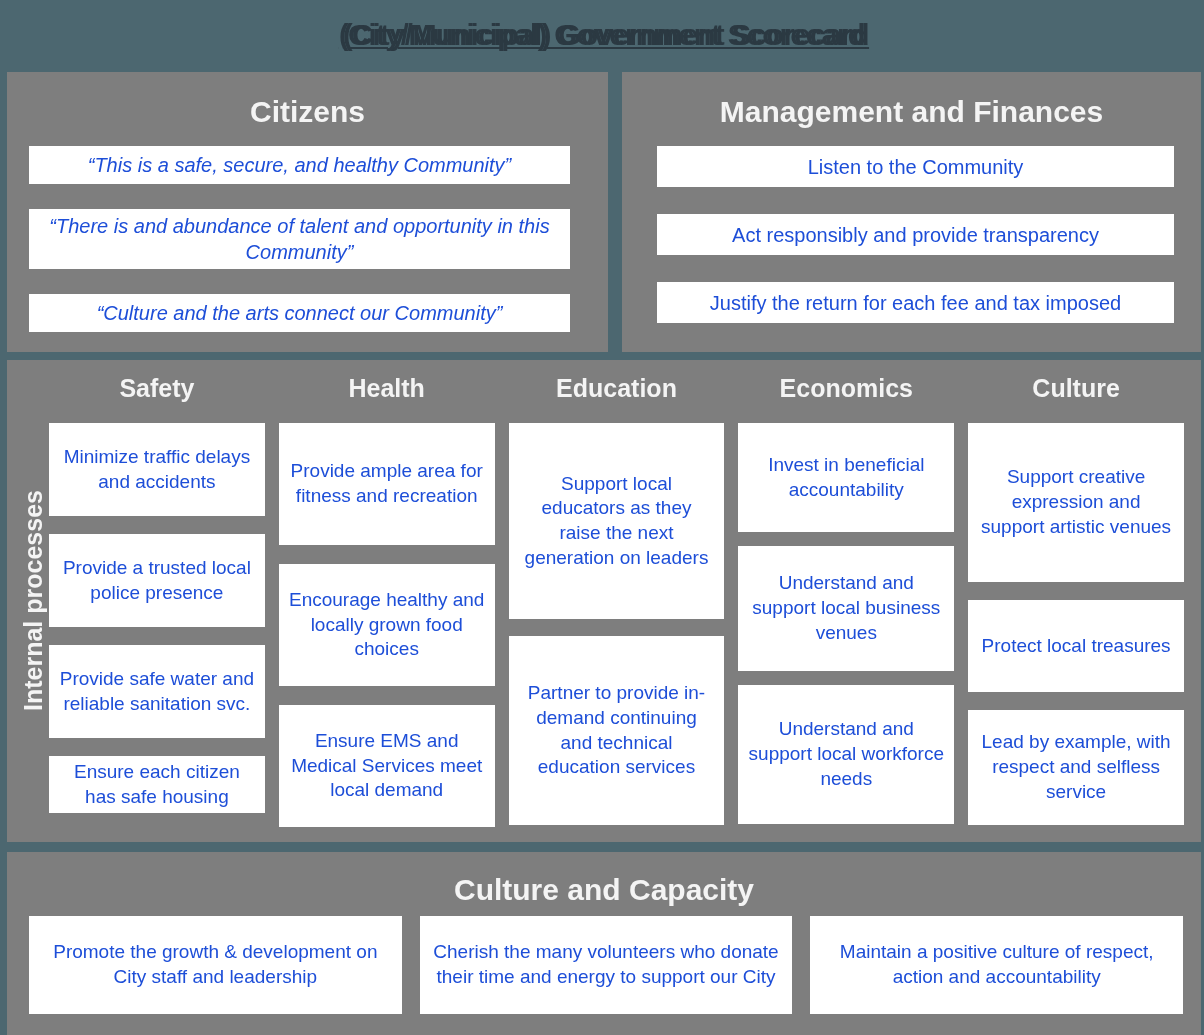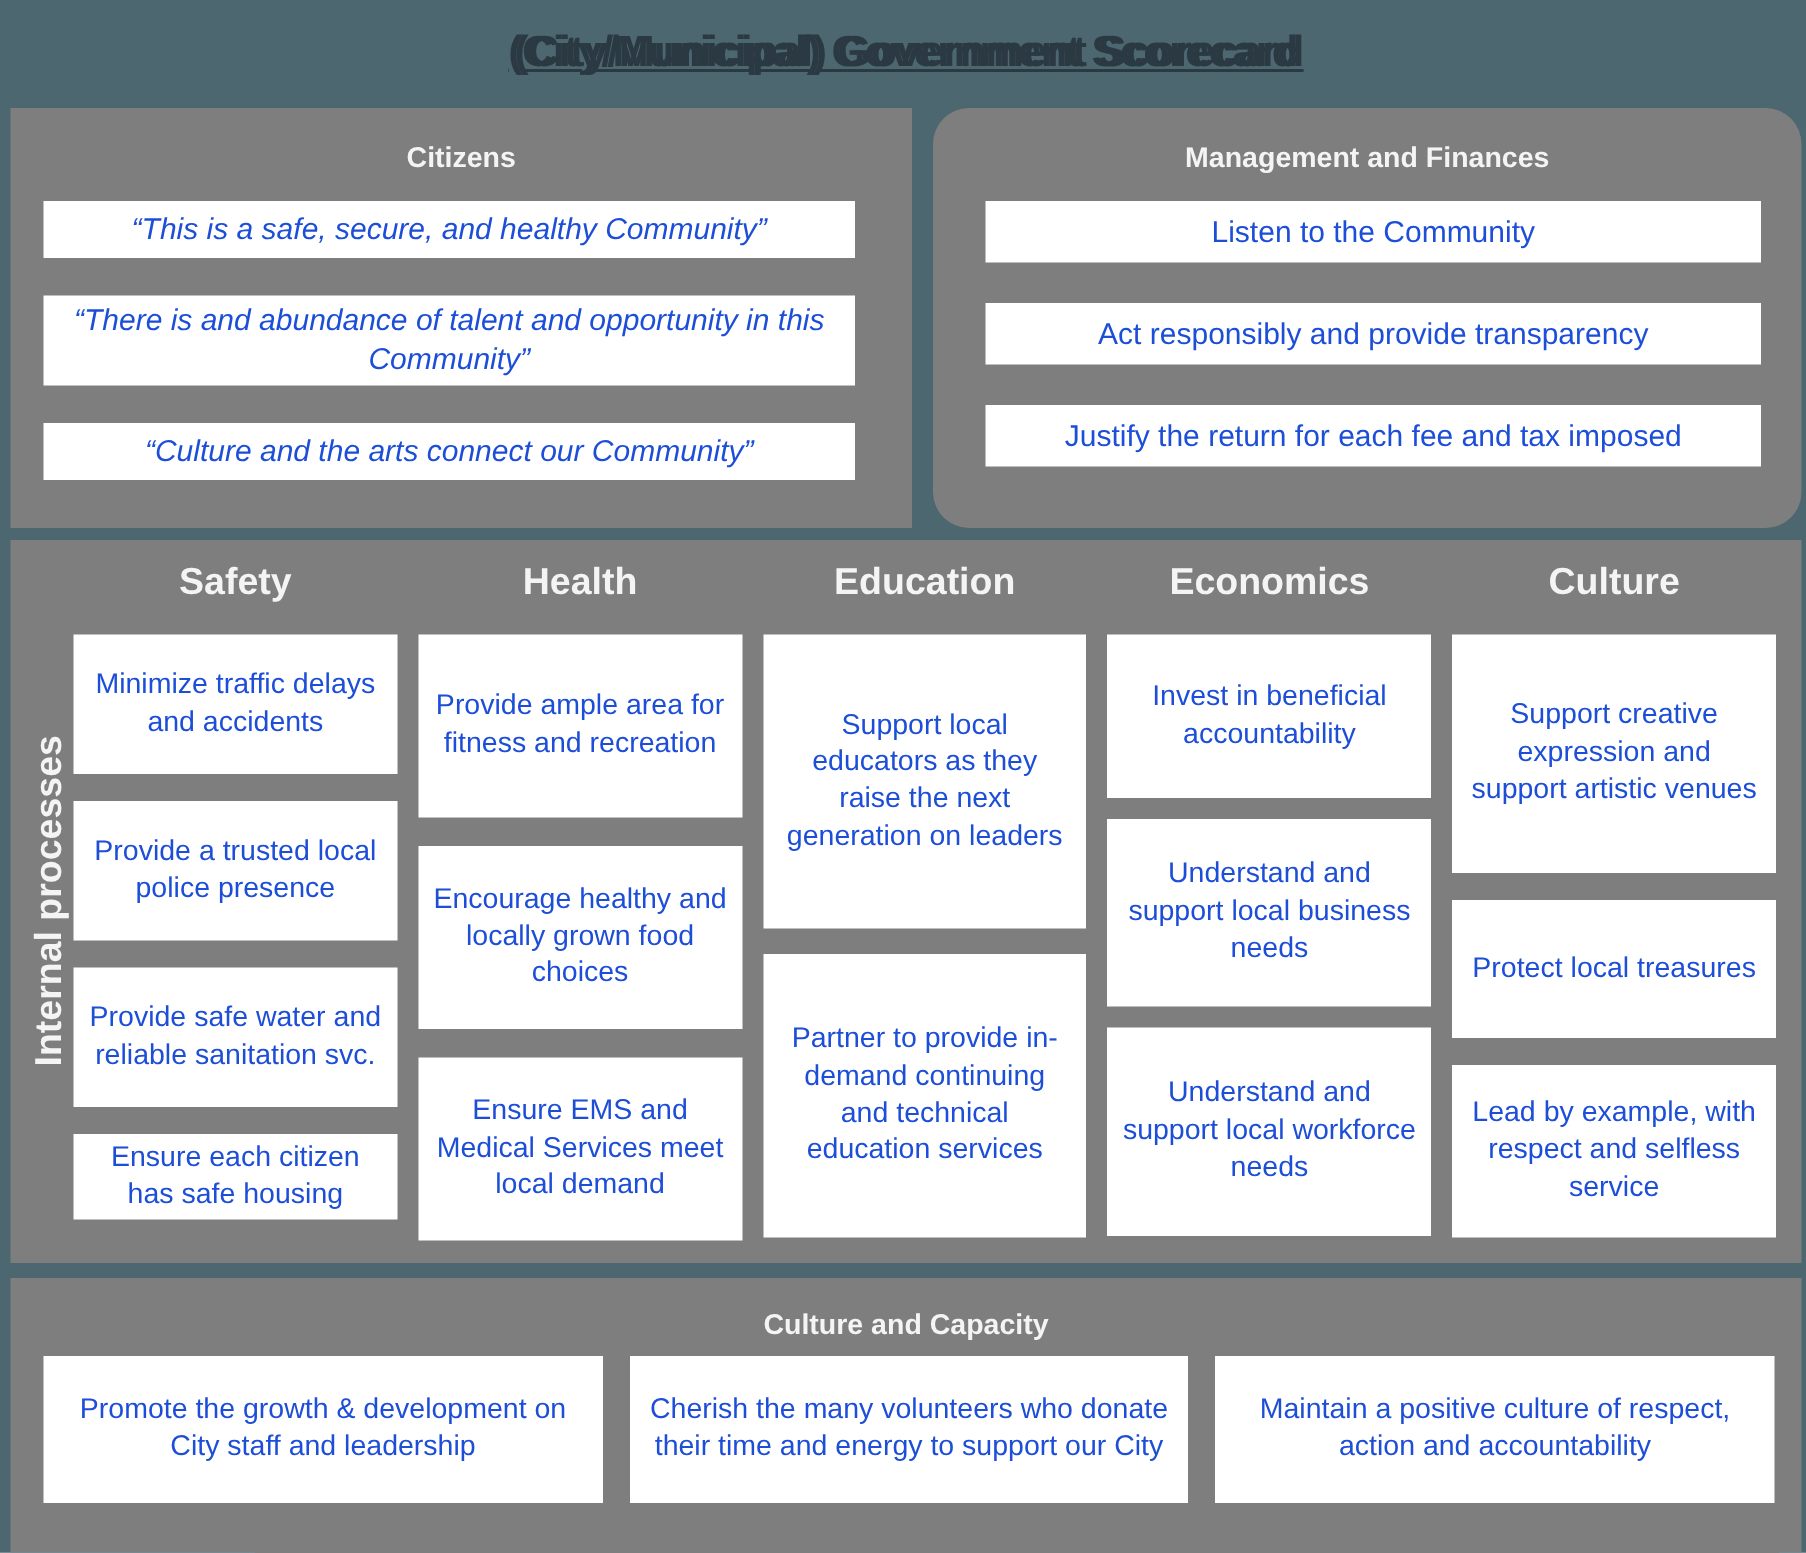--- a/index.html
+++ b/index.html
@@ -33,38 +33,38 @@
     text-decoration: underline;
   }
   
   .panel {
     position: absolute;
     background: #7e7e7e;
   }
   .panel-header {
     text-align: center;
     color: #f4f4f4;
-    font-size: 19px;
+    font-size: 30px;
     font-weight: 700;
   }
   
   .card {
     background: #ffffff;
     color: #1d4ed8;
     display: flex;
     align-items: center;
     justify-content: center;
     text-align: center;
     line-height: 1.3;
     padding: 4px 10px;
     box-sizing: border-box;
   }
   
   .panel-citizens   { left: 7px;   top: 72px; width: 601px; height: 280px; }
-  .panel-management { left: 622px; top: 72px; width: 579px; height: 280px; border-radius: 24px; }
+  .panel-management { left: 622px; top: 72px; width: 579px; height: 280px; }
   .panel-citizens .panel-header,
   .panel-management .panel-header { margin-top: 23px; }
   .top-cards {
     display: flex;
     flex-direction: column;
     margin-top: 17px;
     gap: 25px;
   }
   .panel-citizens .top-cards { margin-left: 22px; margin-right: 38px; }
   .panel-management .top-cards { margin-left: 35px; margin-right: 27px; gap: 27px; }
@@ -185,21 +185,21 @@
         <div class="col-cards">
           <div class="card">Support local educators as they raise the next generation on leaders</div>
           <div class="card">Partner to provide in-demand continuing and technical education services</div>
         </div>
       </div>
 
       <div class="column col-economics">
         <div class="panel-header">Economics</div>
         <div class="col-cards">
           <div class="card">Invest in beneficial accountability</div>
-          <div class="card">Understand and support local business needs</div>
+          <div class="card">Understand and support local business venues</div>
           <div class="card">Understand and support local workforce needs</div>
         </div>
       </div>
 
       <div class="column col-culture">
         <div class="panel-header">Culture</div>
         <div class="col-cards">
           <div class="card">Support creative expression and support artistic venues</div>
           <div class="card">Protect local treasures</div>
           <div class="card">Lead by example, with respect and selfless service</div>

